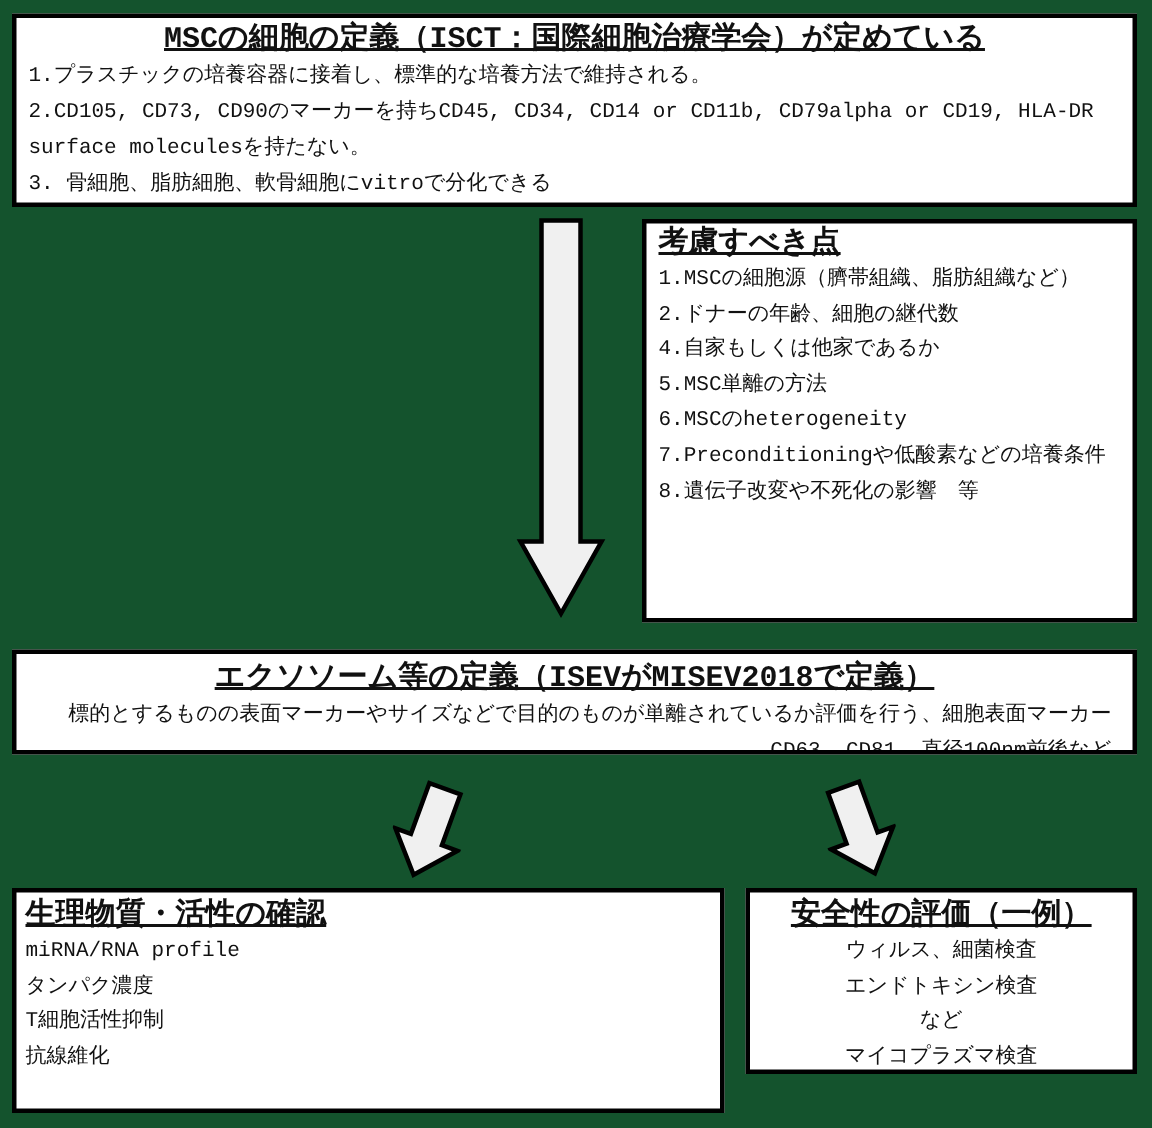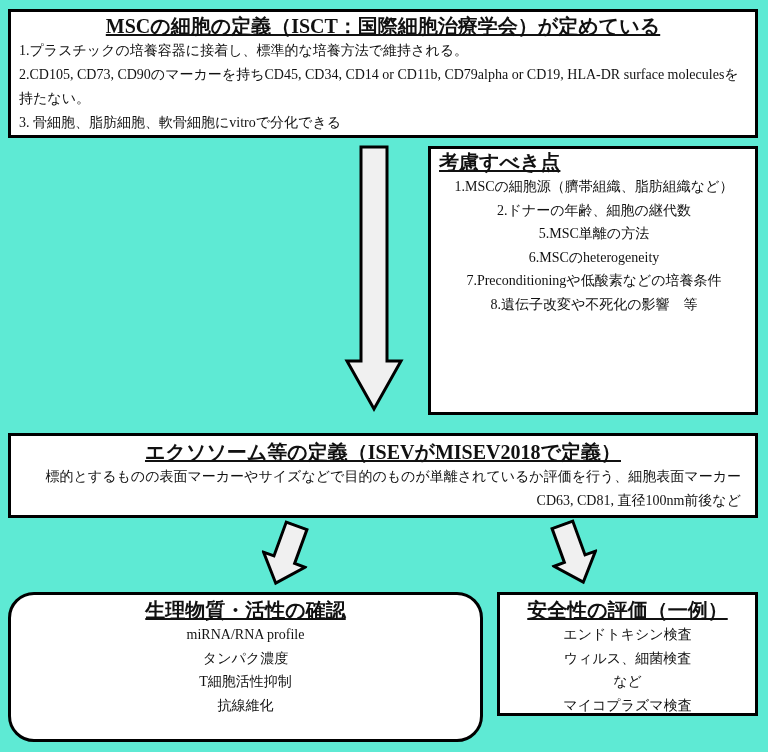--- a/index.html
+++ b/index.html
@@ -1,40 +1,40 @@
 <!DOCTYPE html>
 <html><head>
 <meta charset="utf-8">
 <style>
   html,body{margin:0;padding:0;background:#d9ebf2;}
   .canvas{
-    position:relative;width:768px;height:752px;background:#5eead4;
-    font-family:Liberation Serif, serif;color:#111;
+    position:relative;width:768px;height:752px;background:#14532d;
+    font-family:Liberation Mono, monospace;color:#111;
     overflow:hidden;
   }
   .box{
     position:absolute;background:#ffffff;border:3px solid #000;
     box-sizing:border-box;overflow:hidden;
   }
   .box-title{
     font-weight:bold;font-size:20px;line-height:25px;
     text-decoration:underline;white-space:nowrap;
   }
   .t-center{text-align:center;}
   .body-line{font-size:14px;line-height:24px;}
   
   .msc{left:8px;top:9px;width:750px;height:129px;padding:2px 8px 0 8px;}
   
   .consider{left:428px;top:146px;width:330px;height:269px;padding:1px 6px 0 8px;}
-  .consider .body-line{line-height:23.6px;text-align:center;}
+  .consider .body-line{line-height:23.6px;}
   
-  .exosome{left:8px;top:433px;width:750px;height:85px;padding:4px 14px 0 14px;}
+  .exosome{left:8px;top:433px;width:750px;height:70px;padding:4px 14px 0 14px;}
   .exosome .body-line{line-height:24px;text-align:right;}
   
-  .bio{left:8px;top:592px;width:475px;height:150px;padding:3px 6px 0 6px;text-align:center;border-radius:26px;}
+  .bio{left:8px;top:592px;width:475px;height:150px;padding:3px 6px 0 6px;}
   .safety{left:497px;top:592px;width:261px;height:124px;padding:3px 4px 0 4px;text-align:center;}
   .bio .body-line,.safety .body-line{line-height:23.5px;}
   
   .arrow{position:absolute;}
   .arrow-big{left:340px;top:145px;}
   .arrow-left{left:262px;top:522px;transform:rotate(20deg);}
   .arrow-right{left:549px;top:521px;transform:rotate(-20deg);}
   .arrow polygon{fill:#f0f0f0;stroke:#000;stroke-width:3;stroke-linejoin:miter;}
 </style>
 </head>
@@ -50,20 +50,21 @@
   </div>
 
   <svg class="arrow arrow-big" width="68" height="268" viewBox="0 0 68 268">
     <polygon points="21,2 47,2 47,216 61,216 34,264 7,216 21,216"></polygon>
   </svg>
 
   <div class="box consider">
     <div class="box-title">考慮すべき点</div>
     <div class="body-line">1.MSCの細胞源（臍帯組織、脂肪組織など）</div>
     <div class="body-line">2.ドナーの年齢、細胞の継代数</div>
+    <div class="body-line">4.自家もしくは他家であるか</div>
     <div class="body-line">5.MSC単離の方法</div>
     <div class="body-line">6.MSCのheterogeneity</div>
     <div class="body-line">7.Preconditioningや低酸素などの培養条件</div>
     <div class="body-line">8.遺伝子改変や不死化の影響　等</div>
   </div>
 
   <div class="box exosome">
     <div class="box-title t-center">エクソソーム等の定義（ISEVがMISEV2018で定義）</div>
     <div class="body-line">標的とするものの表面マーカーやサイズなどで目的のものが単離されているか評価を行う、細胞表面マーカーCD63, CD81, 直径100nm前後など</div>
   </div>
@@ -78,19 +79,19 @@
   <div class="box bio">
     <div class="box-title">生理物質・活性の確認</div>
     <div class="body-line">miRNA/RNA profile</div>
     <div class="body-line">タンパク濃度</div>
     <div class="body-line">T細胞活性抑制</div>
     <div class="body-line">抗線維化</div>
   </div>
 
   <div class="box safety">
     <div class="box-title">安全性の評価（一例）</div>
+    <div class="body-line">ウィルス、細菌検査</div>
     <div class="body-line">エンドトキシン検査</div>
-    <div class="body-line">ウィルス、細菌検査</div>
     <div class="body-line">など</div>
     <div class="body-line">マイコプラズマ検査</div>
   </div>
 
 </div>
 
 </body></html>

